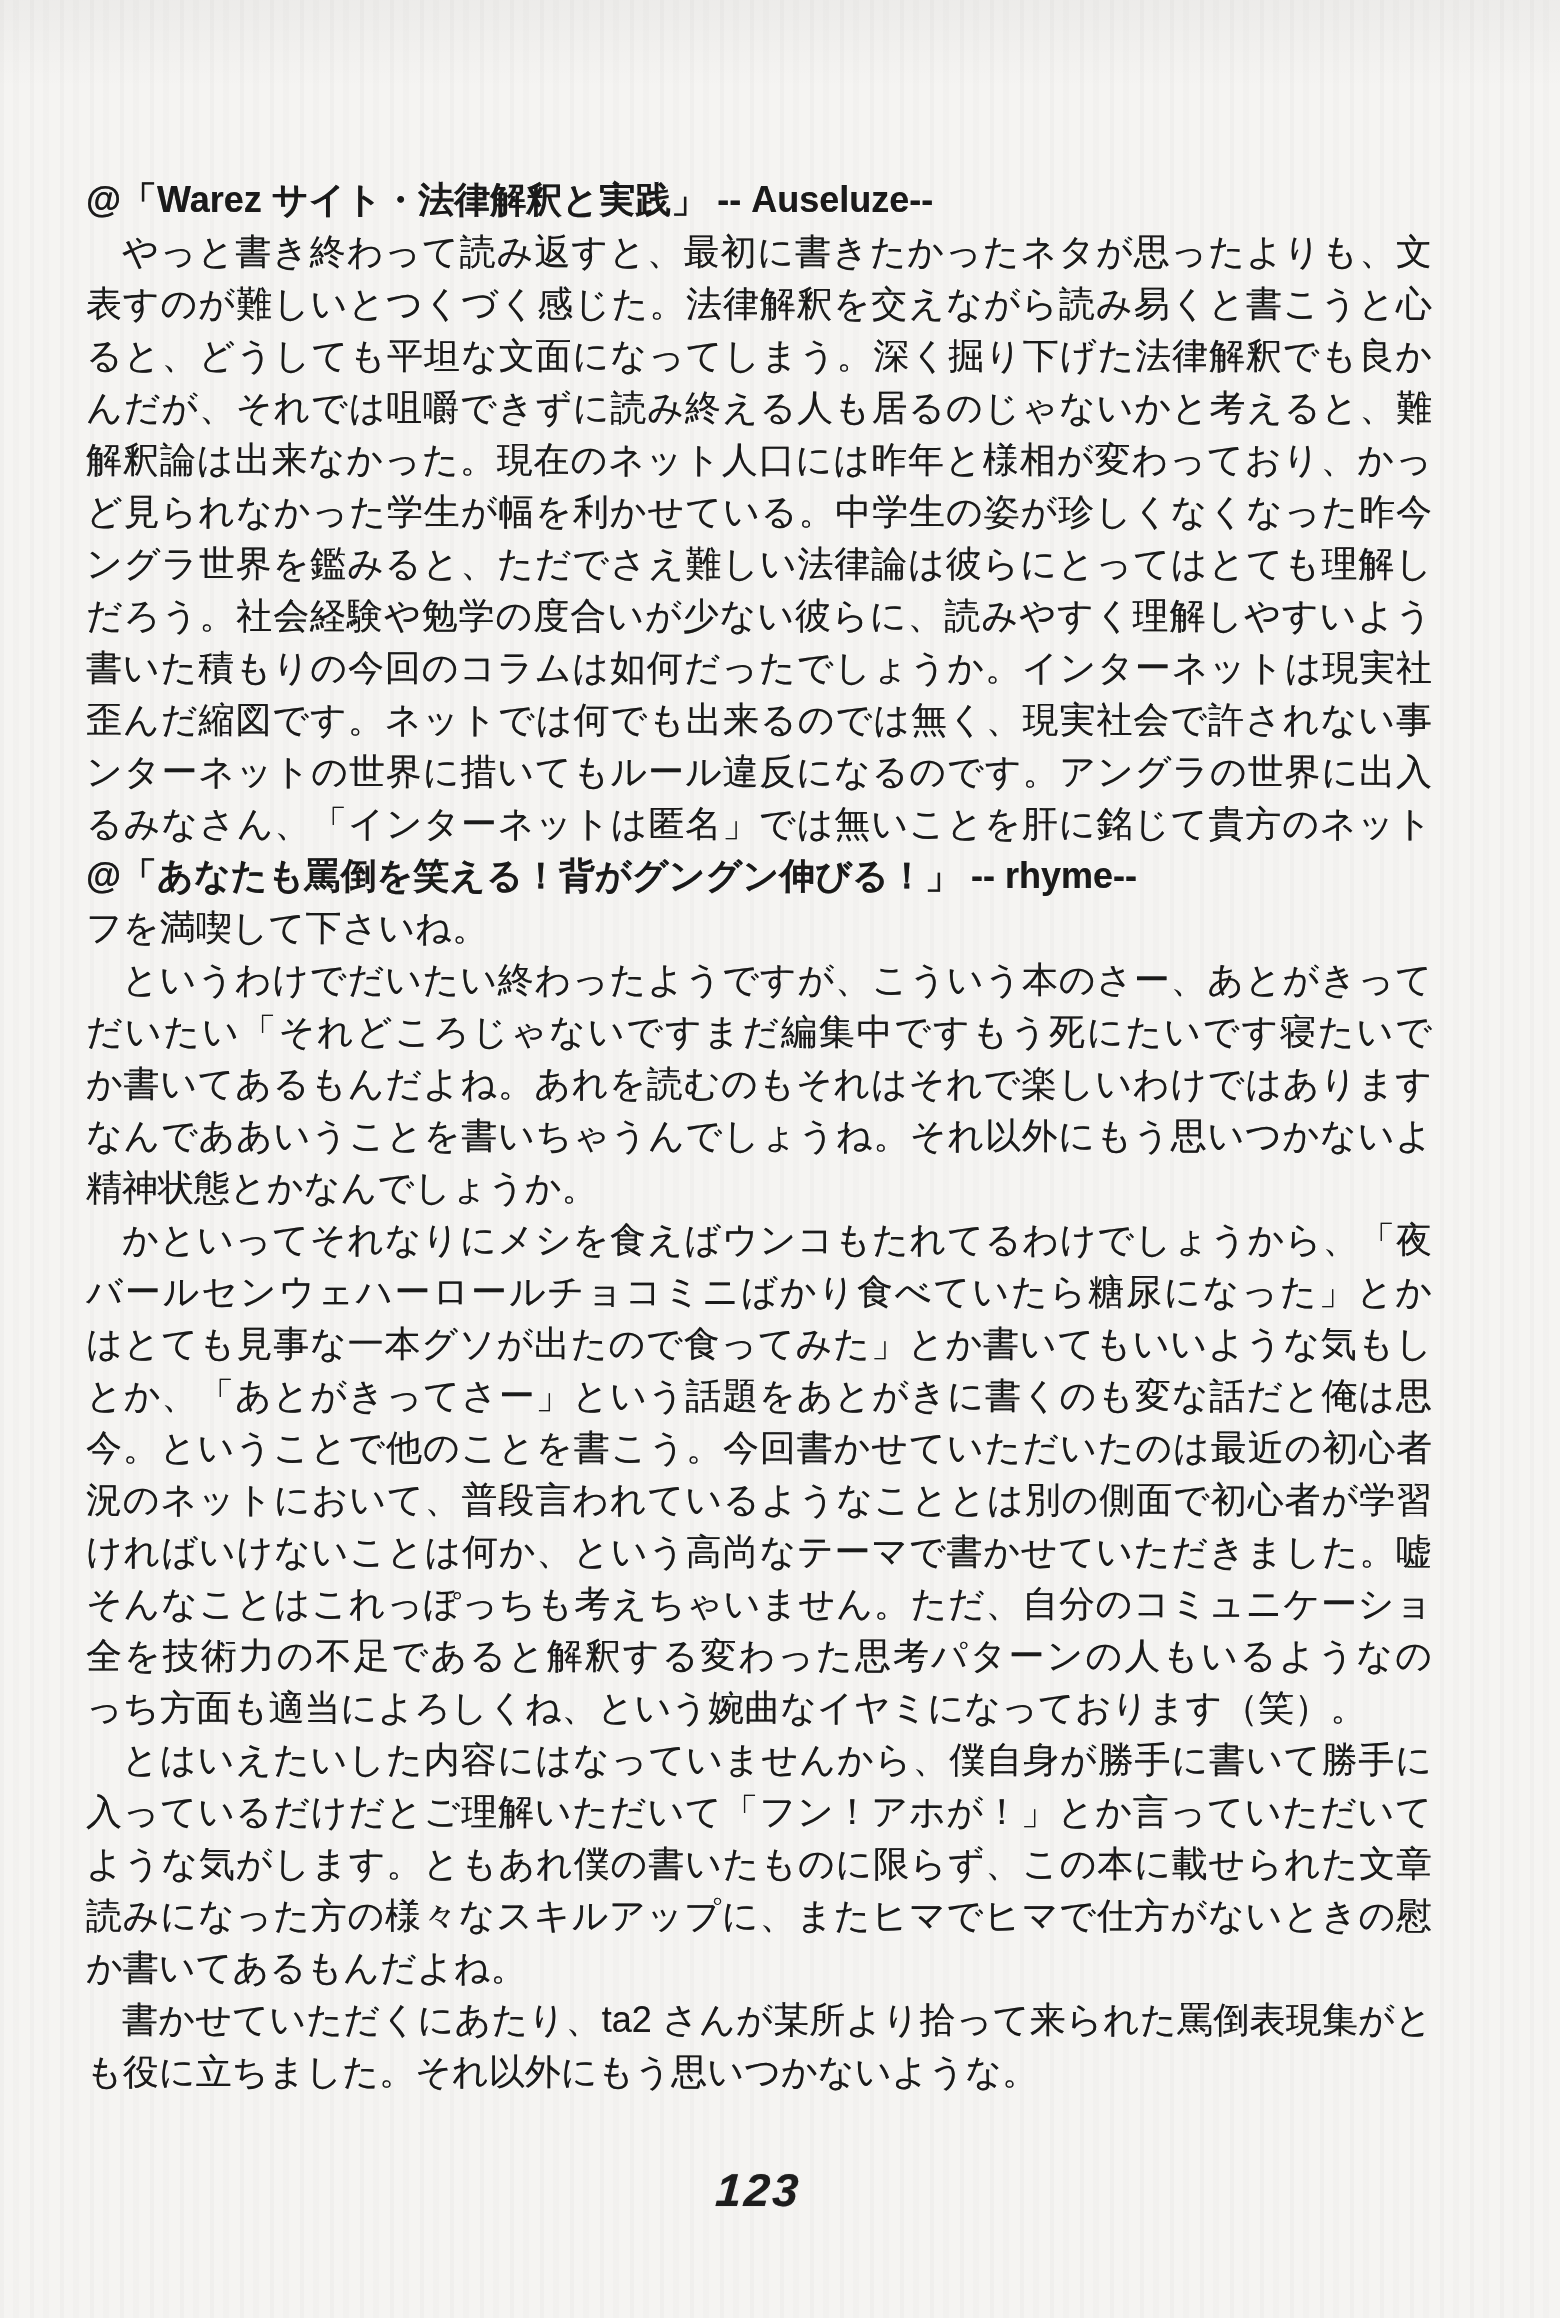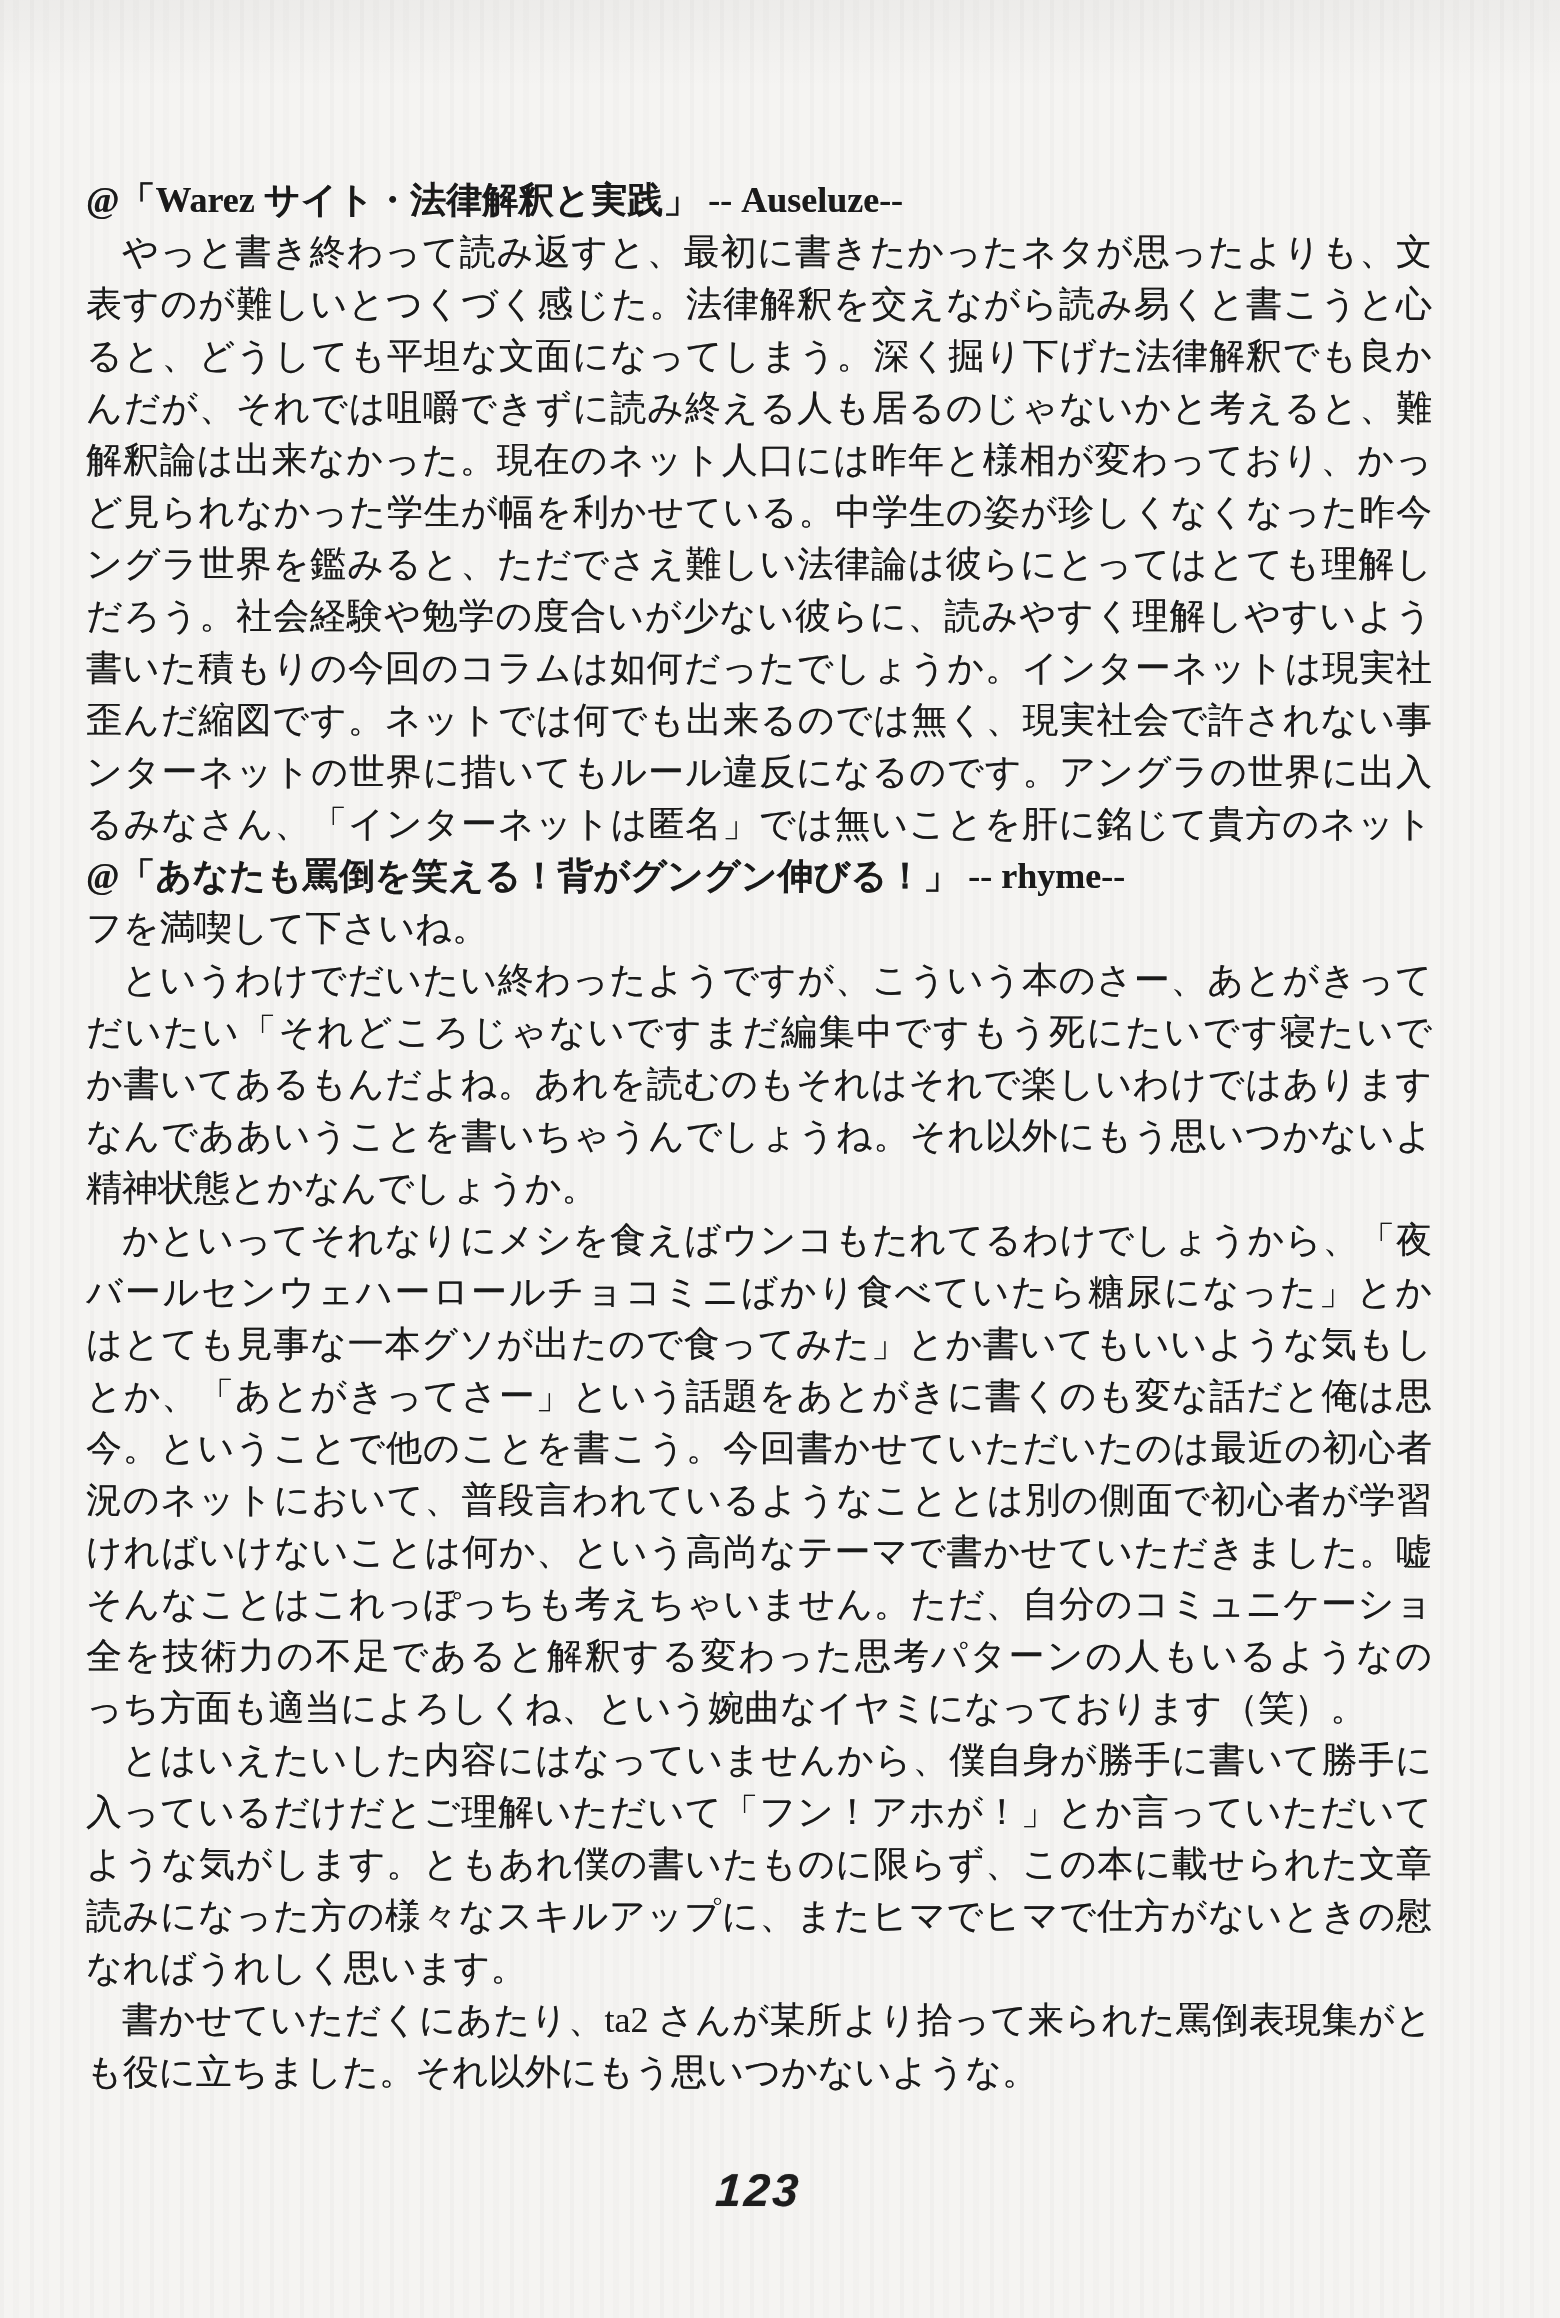--- a/index.html
+++ b/index.html
@@ -30,21 +30,20 @@
     width: 1346px;
     color: #1a1a1a;
   }
   .line {
     font-size: 36px;
     line-height: 52px;
     height: 52px;
     white-space: nowrap;
     letter-spacing: 0px;
     text-shadow: 0 0 0.6px rgba(20,20,20,0.55);
-    font-family: Liberation Serif, serif;
   }
   .line.fill {
     white-space: normal;
     text-align: justify;
     text-align-last: justify;
     text-justify: inter-ideograph;
     overflow: hidden;
   }
   .line.indent { text-indent: 1em; }
   .line.heading { font-weight: bold; }
@@ -95,19 +94,19 @@
       <div class="line fill">今。ということで他のことを書こう。今回書かせていただいたのは最近の初心者大盛</div>
       <div class="line fill">況のネットにおいて、普段言われているようなこととは別の側面で初心者が学習しな</div>
       <div class="line fill">ければいけないことは何か、という高尚なテーマで書かせていただきました。嘘です。</div>
       <div class="line fill">そんなことはこれっぽっちも考えちゃいません。ただ、自分のコミュニケーション不</div>
       <div class="line fill">全を技術力の不足であると解釈する変わった思考パターンの人もいるようなので、そ</div>
       <div class="line">っち方面も適当によろしくね、という婉曲なイヤミになっております（笑）。</div>
       <div class="line fill indent">とはいえたいした内容にはなっていませんから、僕自身が勝手に書いて勝手に悦に</div>
       <div class="line fill">入っているだけだとご理解いただいて「フン！アホが！」とか言っていただいていい</div>
       <div class="line fill">ような気がします。ともあれ僕の書いたものに限らず、この本に載せられた文章がお</div>
       <div class="line fill">読みになった方の様々なスキルアップに、またヒマでヒマで仕方がないときの慰めに</div>
-      <div class="line">なればうれしく思います。</div>
+      <div class="line">か書いてあるもんだよね。</div>
       <div class="line fill indent">書かせていただくにあたり、ta2 さんが某所より拾って来られた罵倒表現集がとて</div>
       <div class="line">も役に立ちました。それ以外にもう思いつかないような。</div>
     </div>
   <div class="page-number">123</div>
 </div>
 
 
 </body></html>

